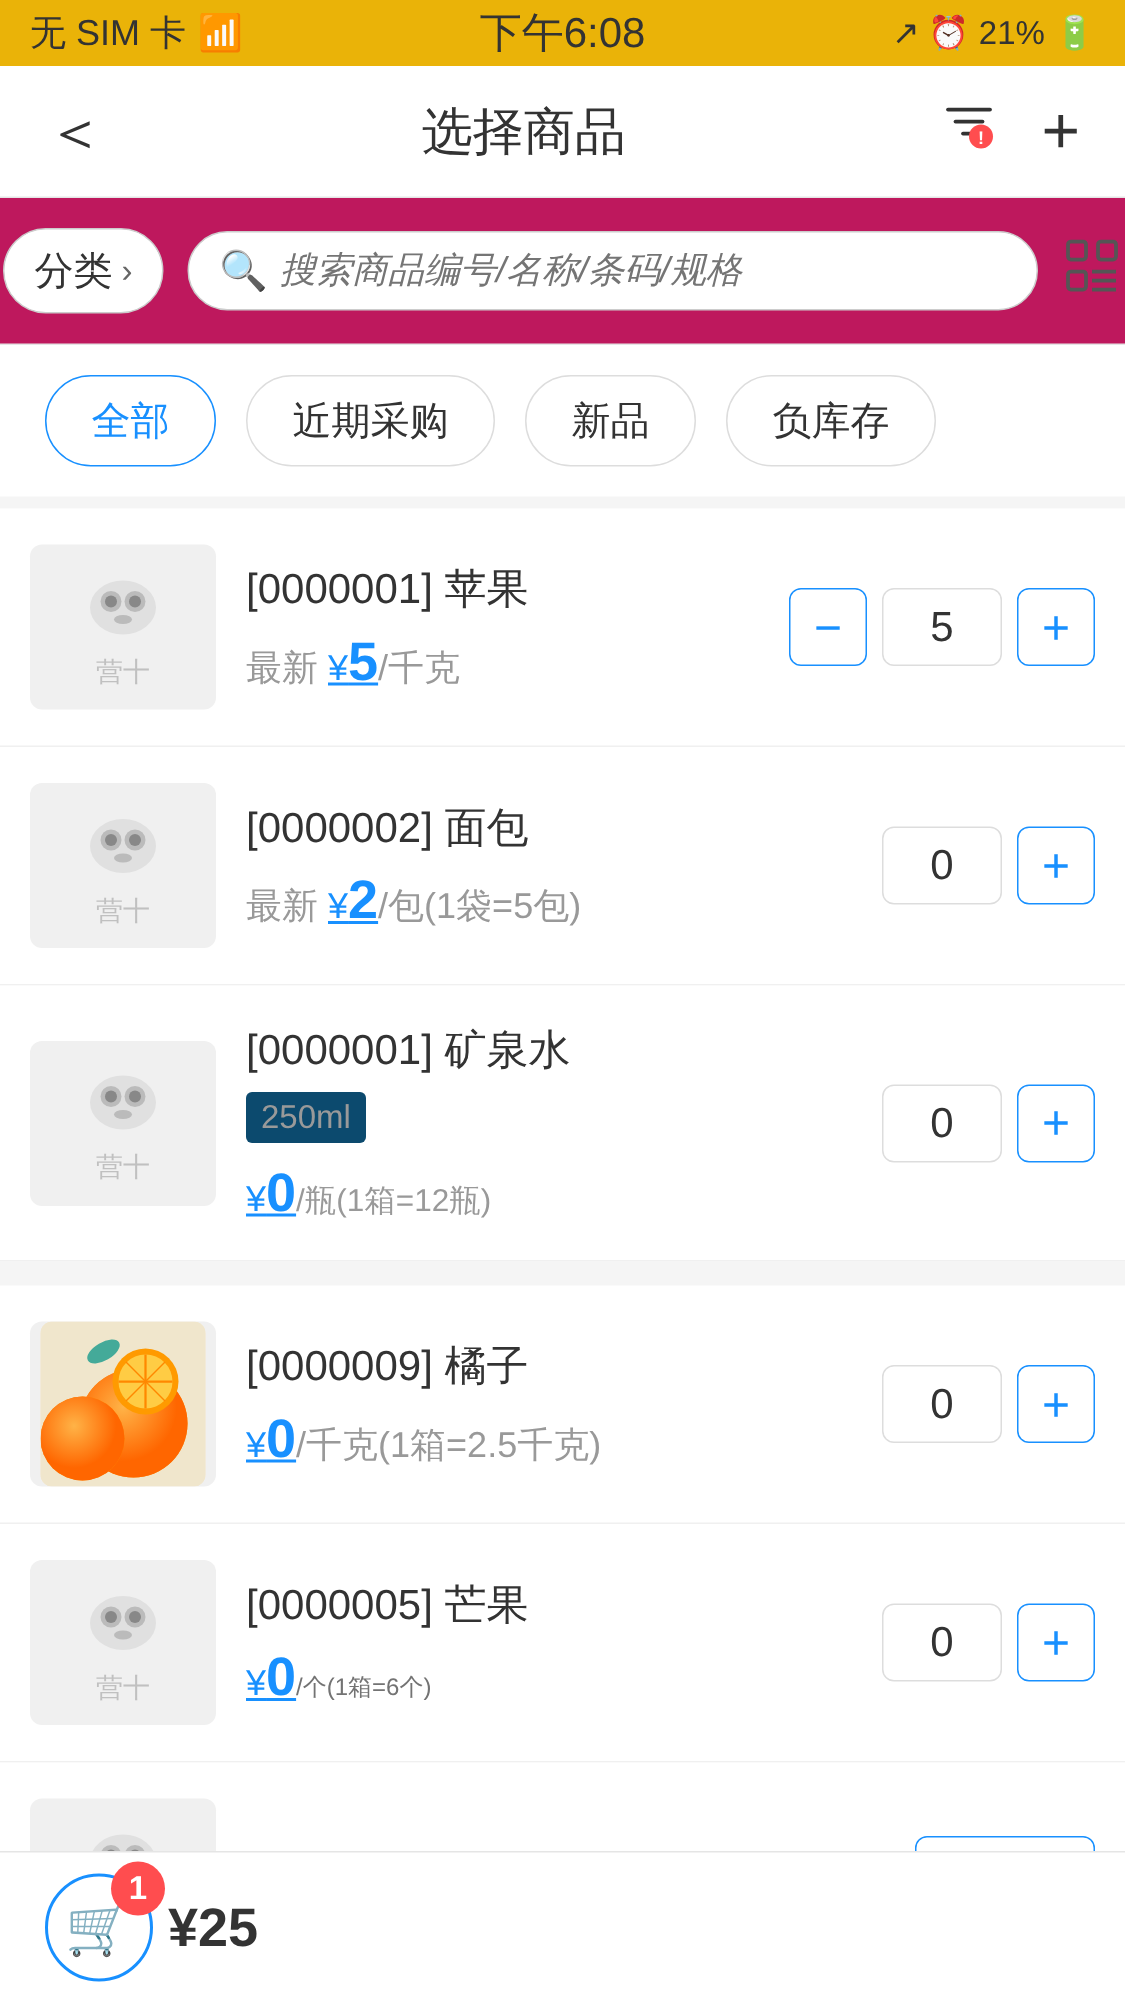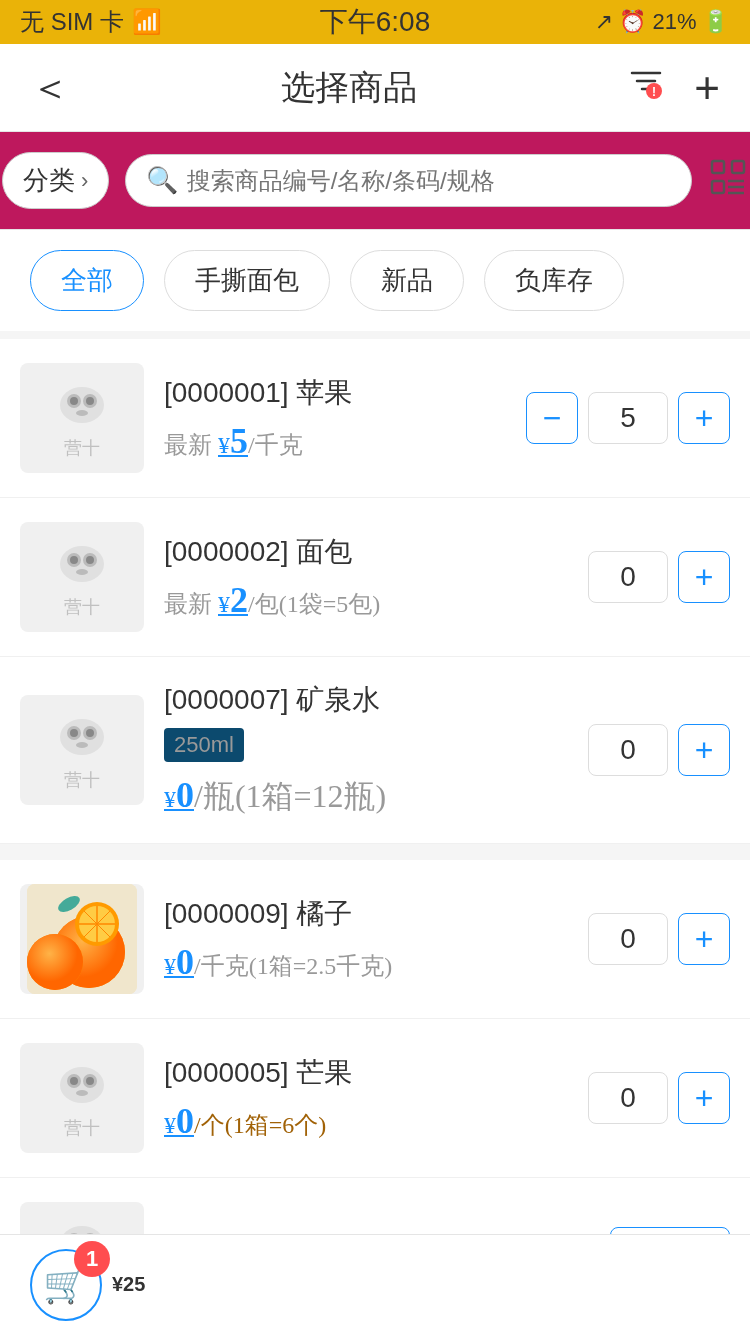--- a/index.html
+++ b/index.html
@@ -72,20 +72,21 @@
       padding: 10px 20px;
       background: #fff;
     }
     .search-input-wrap input {
       border: none;
       outline: none;
       font-size: 24px;
       color: #999;
       flex: 1;
       background: transparent;
+      font-style: italic;
     }
     .scan-icon {
       font-size: 32px;
       color: #555;
       cursor: pointer;
     }
 
     
     .filter-tabs {
       background: #fff;
@@ -156,21 +157,20 @@
       color: #999;
       background: #0c4a6e;
       padding: 4px 10px;
       border-radius: 4px;
       display: inline-block;
       margin-bottom: 6px;
     }
     .product-price {
       font-size: 24px;
       color: #999;
-      font-family: Liberation Serif, serif;
     }
     .price-latest {
       font-size: 24px;
       color: #999;
     }
     .product-qty {
       display: flex;
       align-items: center;
       gap: 10px;
       flex-shrink: 0;
@@ -248,21 +248,21 @@
       border-radius: 50%;
       width: 36px;
       height: 36px;
       display: flex;
       align-items: center;
       justify-content: center;
       font-size: 22px;
       font-weight: 600;
     }
     .cart-total {
-      font-size: 20px;
+      font-size: 36px;
       font-weight: 600;
       color: #333;
     }
     .confirm-btn {
       width: 200px;
       height: 100px;
       background: #1890ff;
       color: #fff;
       font-size: 34px;
       font-weight: 500;
@@ -332,21 +332,21 @@
       <rect x="24" y="4" width="12" height="12" rx="2" stroke="#555" stroke-width="2.5" fill="none"></rect>
       <line x1="20" y1="24" x2="36" y2="24" stroke="#555" stroke-width="2.5"></line>
       <line x1="20" y1="30" x2="36" y2="30" stroke="#555" stroke-width="2.5"></line>
       <line x1="20" y1="36" x2="36" y2="36" stroke="#555" stroke-width="2.5"></line>
     </svg>
   </span>
 </div>
 
 <div class="filter-tabs">
   <button class="tab-btn active">全部</button>
-  <button class="tab-btn">手撕面包</button>
+  <button class="tab-btn">近期采购</button>
   <button class="tab-btn">新品</button>
   <button class="tab-btn">负库存</button>
 </div>
 
 <div class="product-list">
 
   <div class="product-item">
     <div class="product-thumb">
       <div class="owl-logo">
         <svg width="60" height="50" viewBox="0 0 60 50" fill="none">
@@ -407,26 +407,26 @@
           <circle cx="22" cy="24" r="7" fill="#bbb"></circle>
           <circle cx="38" cy="24" r="7" fill="#bbb"></circle>
           <circle cx="22" cy="24" r="4" fill="#888"></circle>
           <circle cx="38" cy="24" r="4" fill="#888"></circle>
           <ellipse cx="30" cy="36" rx="6" ry="3" fill="#bbb"></ellipse>
         </svg>
         <span class="owl-text">营十</span>
       </div>
     </div>
     <div class="product-info">
-      <div class="product-name">[0000007] 矿泉水</div>
+      <div class="product-name">[0000001] 矿泉水</div>
       <div style="margin-bottom:6px;">
         <span class="product-spec">250ml</span>
       </div>
       <div class="product-price">
-        <span style="color:#1890ff;text-decoration:underline;">¥<span style="font-size:36px;font-weight:600;color:#1890ff;">0</span></span><span style="color:#999;font-size:32px;">/瓶(1箱=12瓶)</span>
+        <span style="color:#1890ff;text-decoration:underline;">¥<span style="font-size:36px;font-weight:600;color:#1890ff;">0</span></span><span style="color:#999;font-size:21px;">/瓶(1箱=12瓶)</span>
       </div>
     </div>
     <div class="product-qty">
       <input type="text" class="qty-input" value="0" style="border: 1px solid rgb(221, 221, 221);">
       <button class="qty-btn">+</button>
     </div>
   </div>
 
   <div class="section-gap"></div>
 
@@ -486,21 +486,21 @@
           <circle cx="22" cy="24" r="4" fill="#888"></circle>
           <circle cx="38" cy="24" r="4" fill="#888"></circle>
           <ellipse cx="30" cy="36" rx="6" ry="3" fill="#bbb"></ellipse>
         </svg>
         <span class="owl-text">营十</span>
       </div>
     </div>
     <div class="product-info">
       <div class="product-name">[0000005] 芒果</div>
       <div class="product-price">
-        <span style="color:#1890ff;text-decoration:underline;">¥<span style="font-size:36px;font-weight:600;color:#1890ff;">0</span></span><span style="color:#a16207;font-size:24px;">/个(1箱=6个)</span>
+        <span style="color:#1890ff;text-decoration:underline;">¥<span style="font-size:36px;font-weight:600;color:#1890ff;">0</span></span><span style="color:#737373;font-size:16px;">/个(1箱=6个)</span>
       </div>
     </div>
     <div class="product-qty">
       <input type="text" class="qty-input" value="0" style="border: 1px solid rgb(221, 221, 221);">
       <button class="qty-btn">+</button>
     </div>
   </div>
 
   <div class="product-item">
     <div class="product-thumb">

